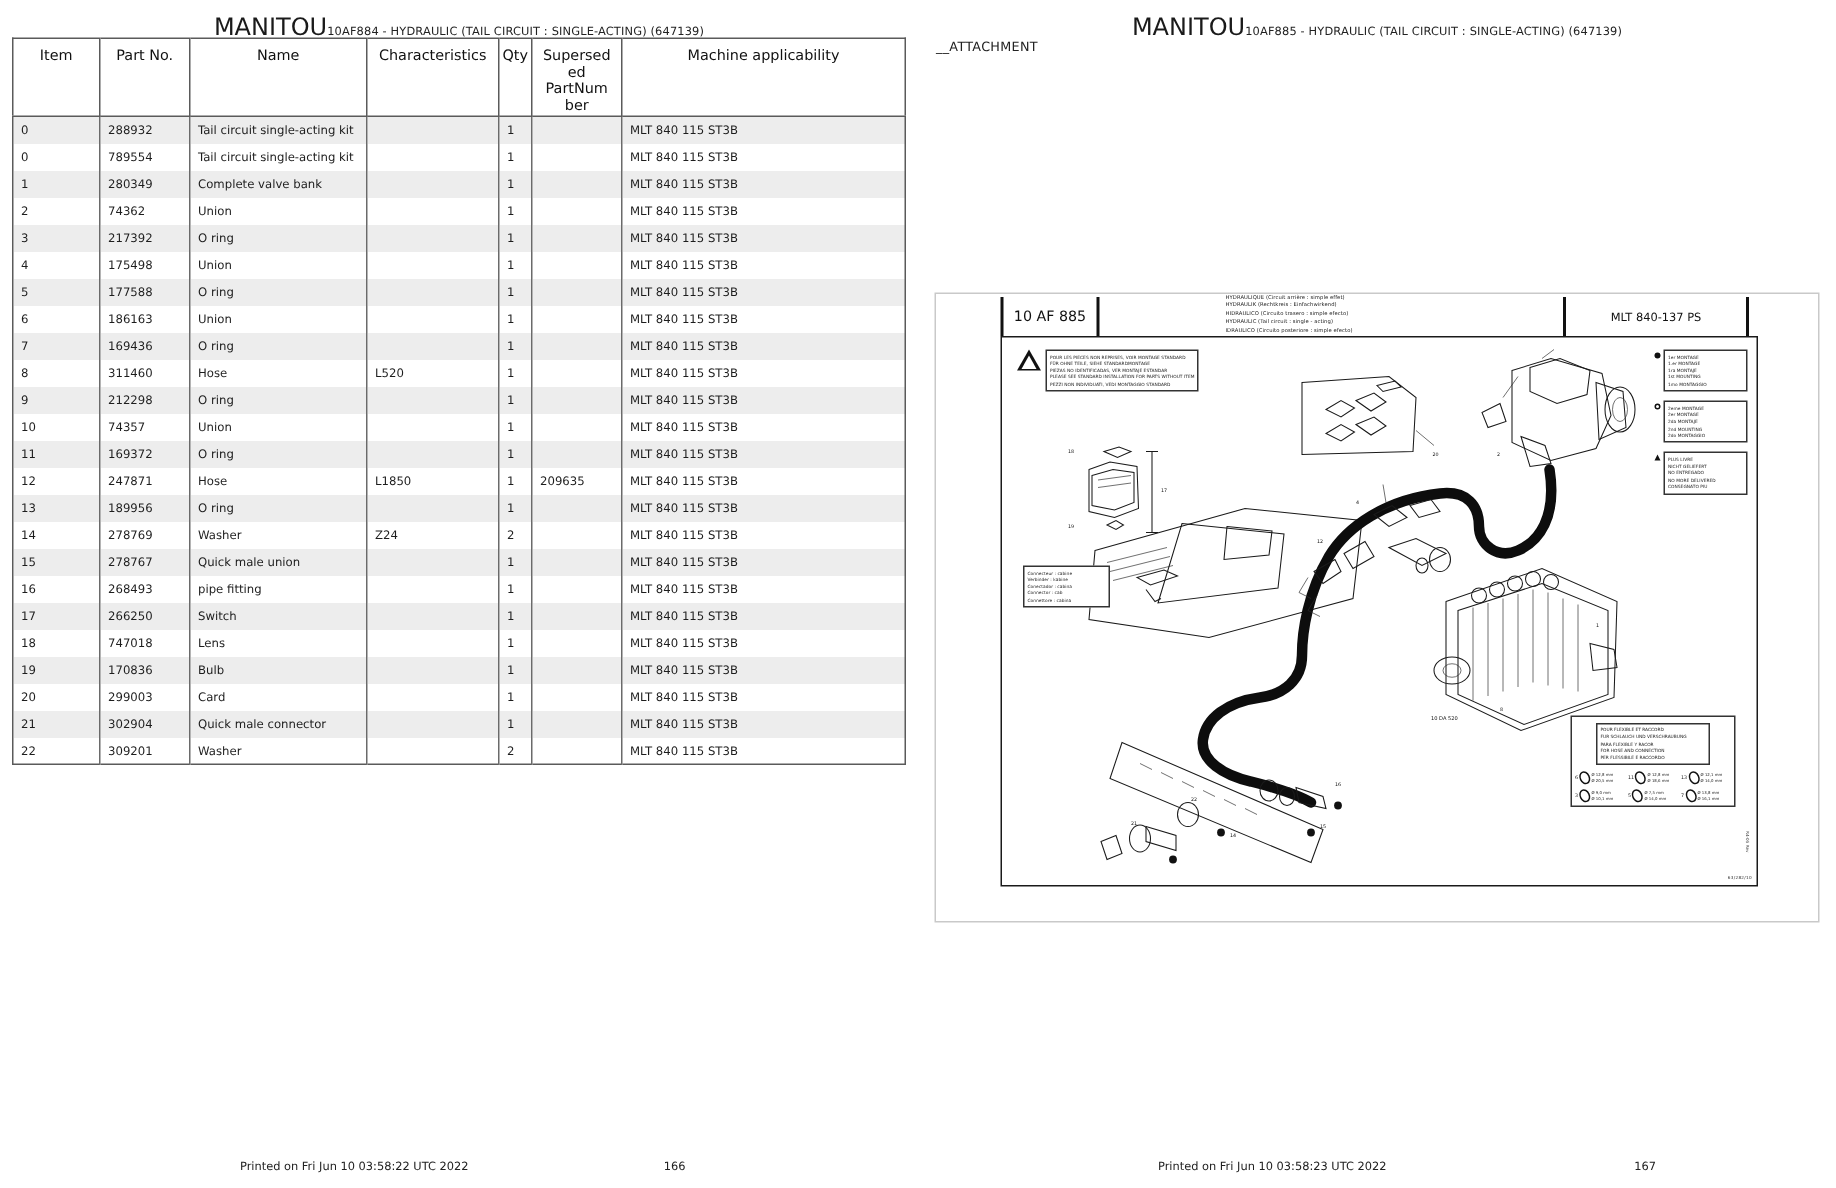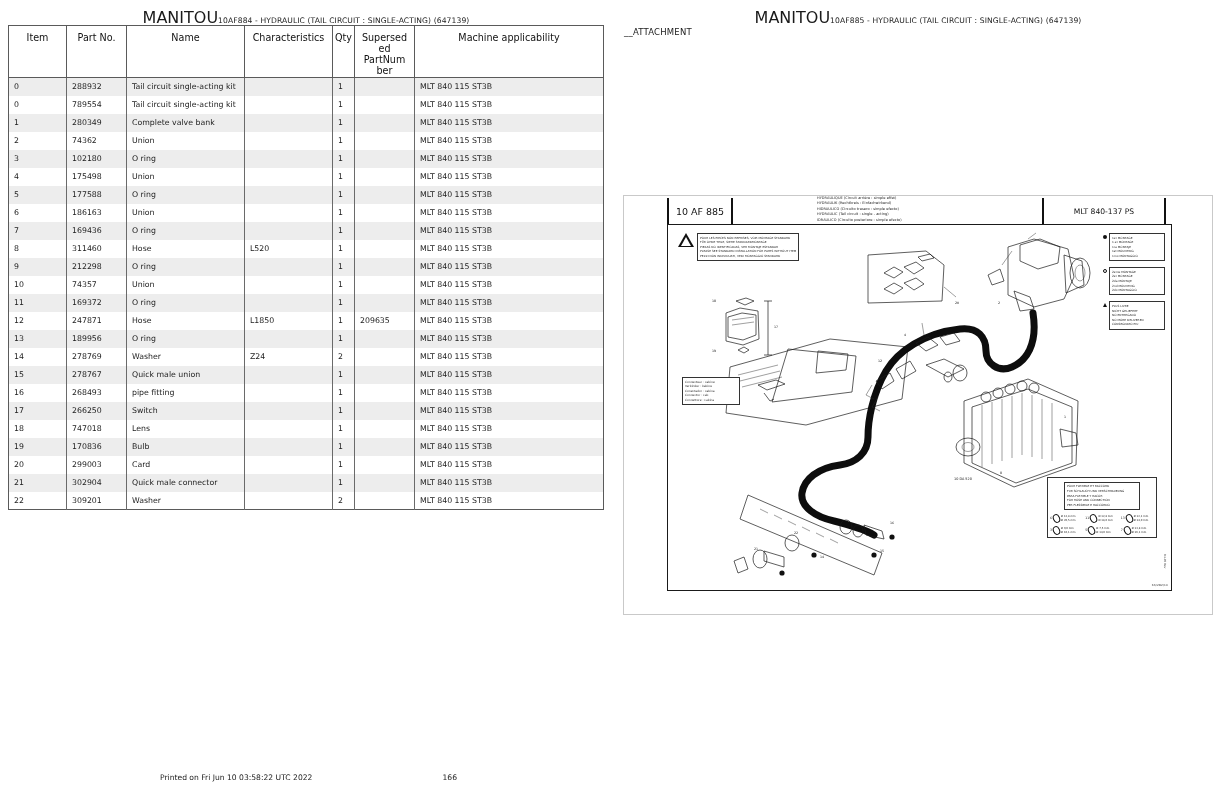--- a/index.html
+++ b/index.html
@@ -225,21 +225,21 @@
               <td class="c-item">2</td>
               <td class="c-part">74362</td>
               <td class="c-name">Union</td>
               <td class="c-char"></td>
               <td class="c-qty">1</td>
               <td class="c-sup"></td>
               <td class="c-mach">MLT 840 115 ST3B</td>
             </tr>
             <tr class="odd">
               <td class="c-item">3</td>
-              <td class="c-part">102180</td>
+              <td class="c-part">217392</td>
               <td class="c-name">O ring</td>
               <td class="c-char"></td>
               <td class="c-qty">1</td>
               <td class="c-sup"></td>
               <td class="c-mach">MLT 840 115 ST3B</td>
             </tr>
             <tr class="even">
               <td class="c-item">4</td>
               <td class="c-part">175498</td>
               <td class="c-name">Union</td>
@@ -678,14 +678,18 @@
         <div class="partno-tag" style="left:330px; top:76px;">2</div>
         <div class="partno-tag" style="left:236px; top:108px;">4</div>
 
         <div class="partno-tag" style="left:286px; top:252px; font-size:3.4px;">10 DA 520</div>
 
         <div class="frame-vcode">R4-05 Rev</div>
         <div class="frame-code">63/282/10</div>
       </div>
     </div>
 
+    <div class="pg-footer">
+      <span>Printed on  Fri Jun 10 03:58:23 UTC 2022</span>
+      <span>167</span>
+    </div>
   </div>
 </div>
 
 </body></html>

